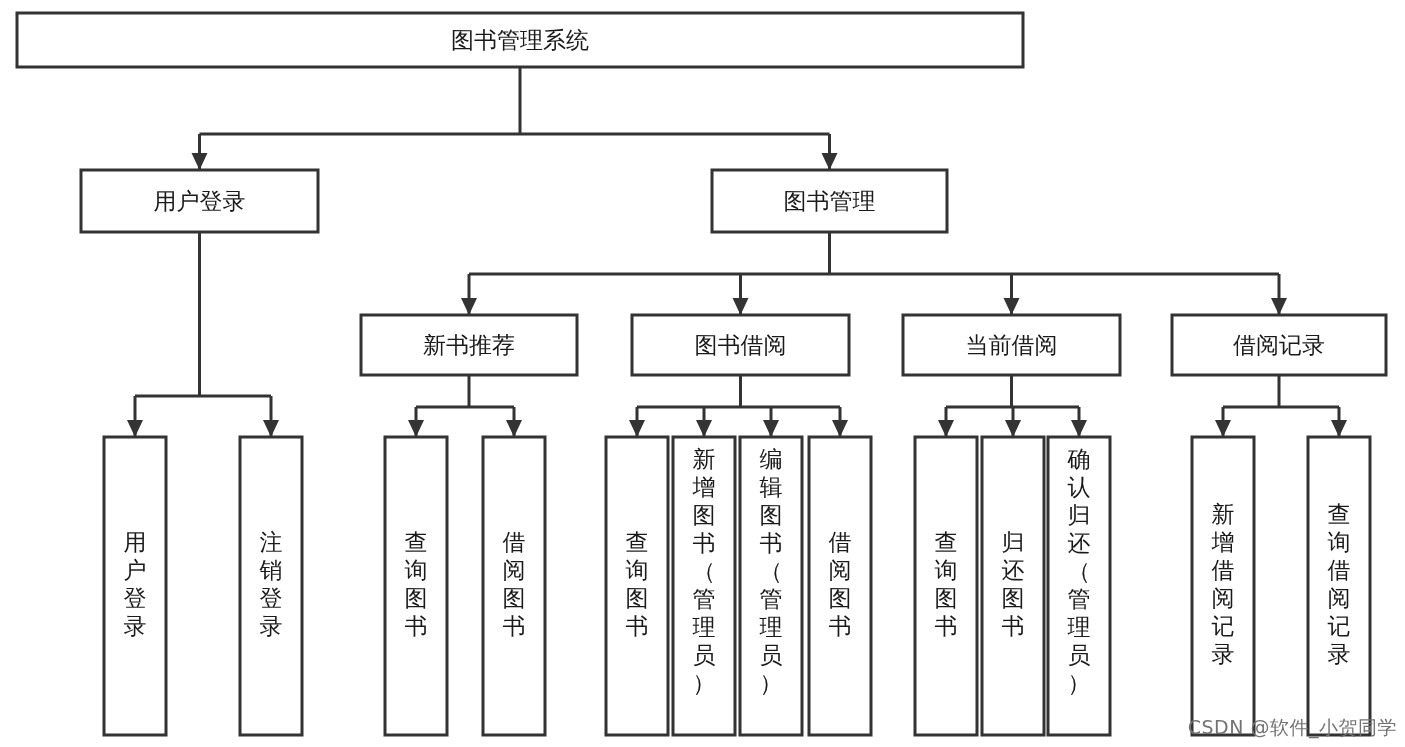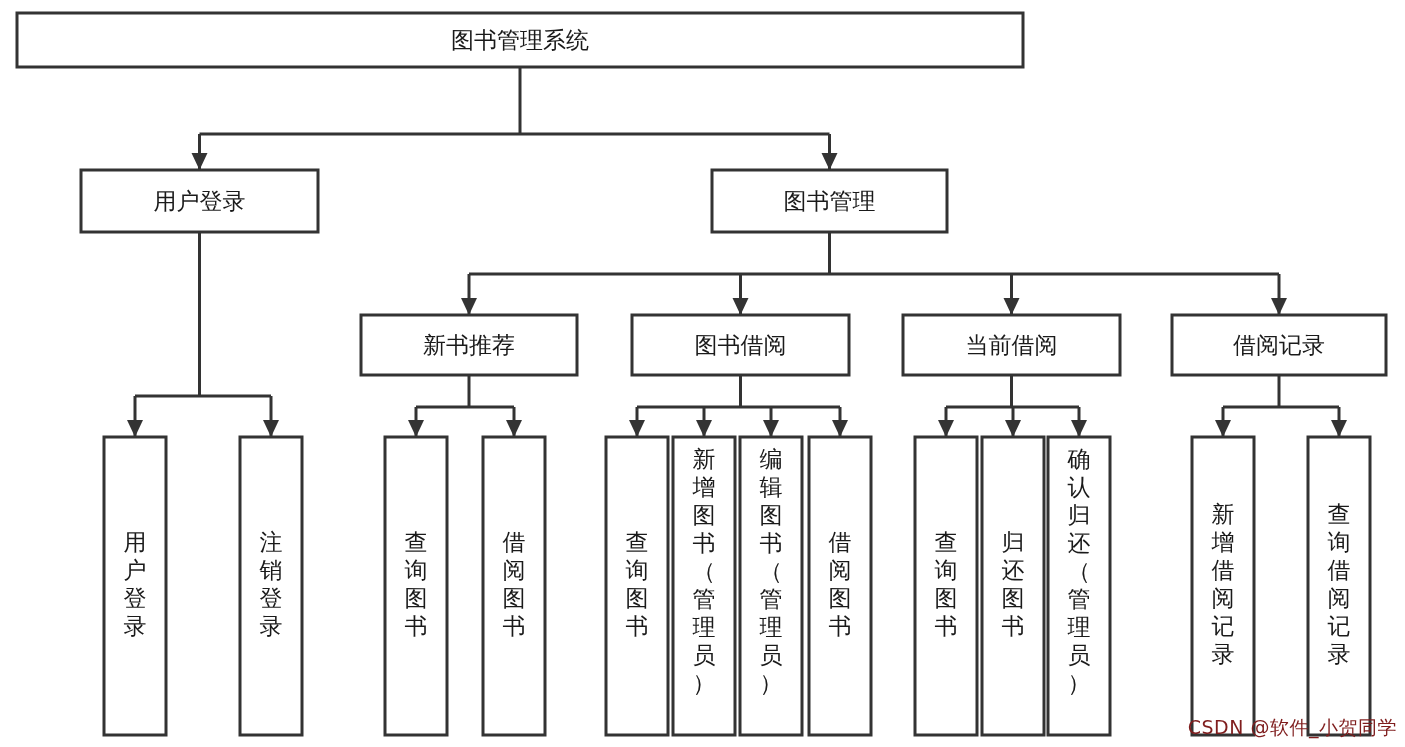--- a/index.html
+++ b/index.html
@@ -54,21 +54,21 @@
     font-family: "DejaVu Sans", "Liberation Sans", sans-serif;
     font-size: 23px;
     text-anchor: middle;
   }
   .watermark-text {
     position: absolute;
     right: 8px;
     bottom: 6px;
     font-family: "DejaVu Sans", "Liberation Sans", sans-serif;
     font-size: 19px;
-    color: #7f1d1d;
+    color: #737373;
     white-space: nowrap;
     letter-spacing: 0.5px;
   }
 </style>
 </head>
 <body>
 
 <div id="diagram-root">
   <svg id="flow-svg" viewBox="0 0 1405 747">
     <g id="connectors-layer">

